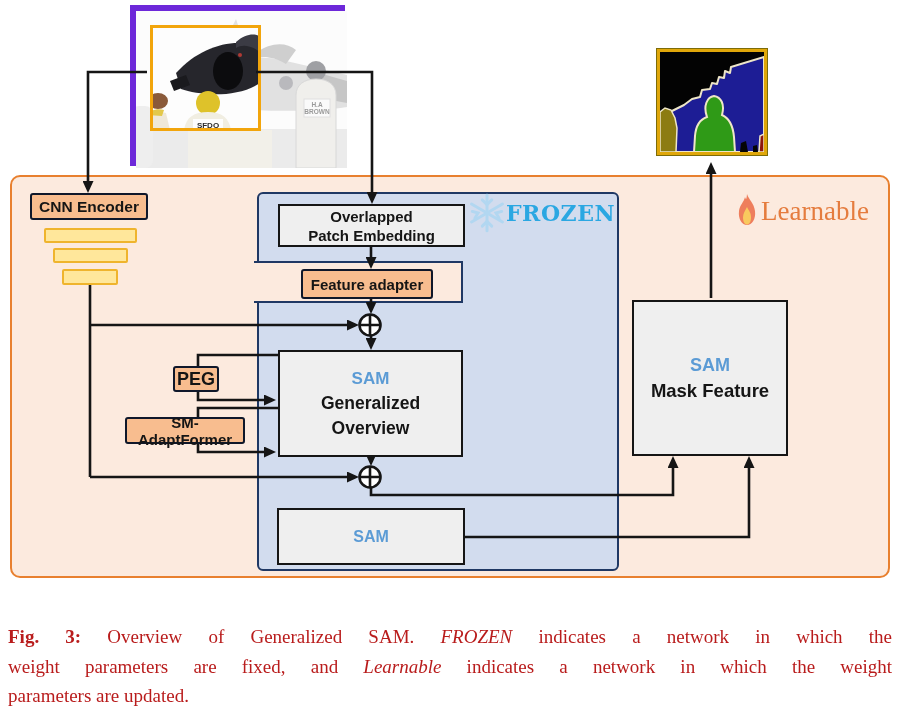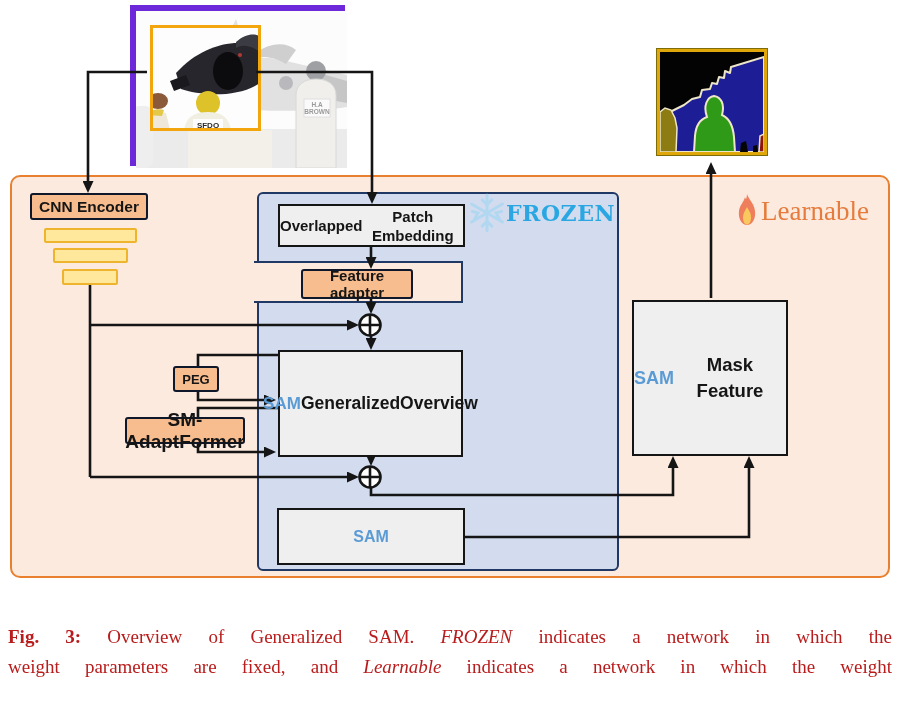--- a/index.html
+++ b/index.html
@@ -1,21 +1,21 @@
 <!DOCTYPE html>
 <html><head>
 <meta charset="utf-8">
 <style>
   html,body{margin:0;padding:0;background:#ffffff;}
   #stage{position:relative;width:900px;height:720px;background:#ffffff;overflow:hidden;
          font-family:"Liberation Sans",sans-serif;}
   .abs{position:absolute;box-sizing:border-box;}
   .box{display:flex;align-items:center;justify-content:center;text-align:center;
        font-weight:bold;color:#151515;}
-  .col{}
+  .col{flex-direction:column;}
   .orange-box{background:#f8bd8f;border:2px solid #0f172a;border-radius:3px;}
   .gray-box{background:#efefef;border:2px solid #151515;}
   .yellow-bar{background:#ffe79b;border:2px solid #efb42d;border-radius:2px;}
   .sam-prefix{color:#5b9bd5;}
   #peach-region{left:10px;top:175px;width:880px;height:403px;background:#fcead e;
     background:#fceade;border:2.5px solid #e8802f;border-radius:10px;}
   #blue-region{left:257px;top:192px;width:362px;height:379px;background:#d2dcee;
     border:2.5px solid #1f3864;border-radius:6px;}
   #fa-notch{left:254px;top:261px;width:209px;height:42px;background:#fceade;
     border:2.5px solid #1f3864;border-left:none;}
@@ -151,38 +151,39 @@
   <div class="abs box orange-box" style="left:30px;top:193px;width:118px;height:27px;font-size:15.5px">CNN Encoder</div>
   <div class="abs yellow-bar" style="left:44px;top:228px;width:93px;height:15px"></div>
   <div class="abs yellow-bar" style="left:53px;top:248px;width:75px;height:15px"></div>
   <div class="abs yellow-bar" style="left:62px;top:269px;width:56px;height:16px"></div>
 
   <div class="abs box col gray-box" style="left:278px;top:204px;width:187px;height:43px;font-size:15px;line-height:19px">
     <div>Overlapped</div>
     <div>Patch Embedding</div>
   </div>
 
-  <div class="abs box orange-box" style="left:301px;top:269px;width:112px;height:30px;font-size:15px">Feature adapter</div>
+  <div class="abs box orange-box" style="left:301px;top:269px;width:132px;height:30px;font-size:15px">Feature adapter</div>
 
-  <div class="abs box orange-box" style="left:173px;top:366px;width:46px;height:26px;font-size:13px">PEG</div>
-  <div class="abs box orange-box" style="left:125px;top:417px;width:120px;height:27px;font-size:19px">SM-AdaptFormer</div>
+  <div class="abs box orange-box" style="left:173px;top:366px;width:46px;height:26px;font-size:18px">PEG</div>
+  <div class="abs box orange-box" style="left:125px;top:417px;width:120px;height:27px;font-size:15px">SM-AdaptFormer</div>
 
   <div class="abs box col gray-box" style="left:278px;top:350px;width:185px;height:107px;font-size:17.5px;line-height:25px">
     <div class="sam-prefix" style="font-size:17px">SAM</div>
     <div>Generalized</div>
     <div>Overview</div>
   </div>
 
   <div class="abs box col gray-box" style="left:277px;top:508px;width:188px;height:57px;font-size:17px;line-height:24px">
     <div class="sam-prefix" style="font-size:16px">SAM</div>
   </div>
 
   <div class="abs box col gray-box" style="left:632px;top:300px;width:156px;height:156px;font-size:18.5px;line-height:26px">
     <div class="sam-prefix" style="font-size:18px">SAM</div>
     <div>Mask Feature</div>
   </div>
 
   <div class="abs" id="caption">
     <div class="cap-line"><span class="cap-bold">Fig. 3:</span><span> Overview of Generalized SAM. </span><span class="cap-it">FROZEN</span><span> indicates a network in which the</span></div>
     <div class="cap-line"><span>weight parameters are fixed, and </span><span class="cap-it">Learnable</span><span> indicates a network in which the weight</span></div>
+    <div class="cap-line last"><span>parameters are updated.</span></div>
   </div>
 
 </div>
 
 </body></html>

